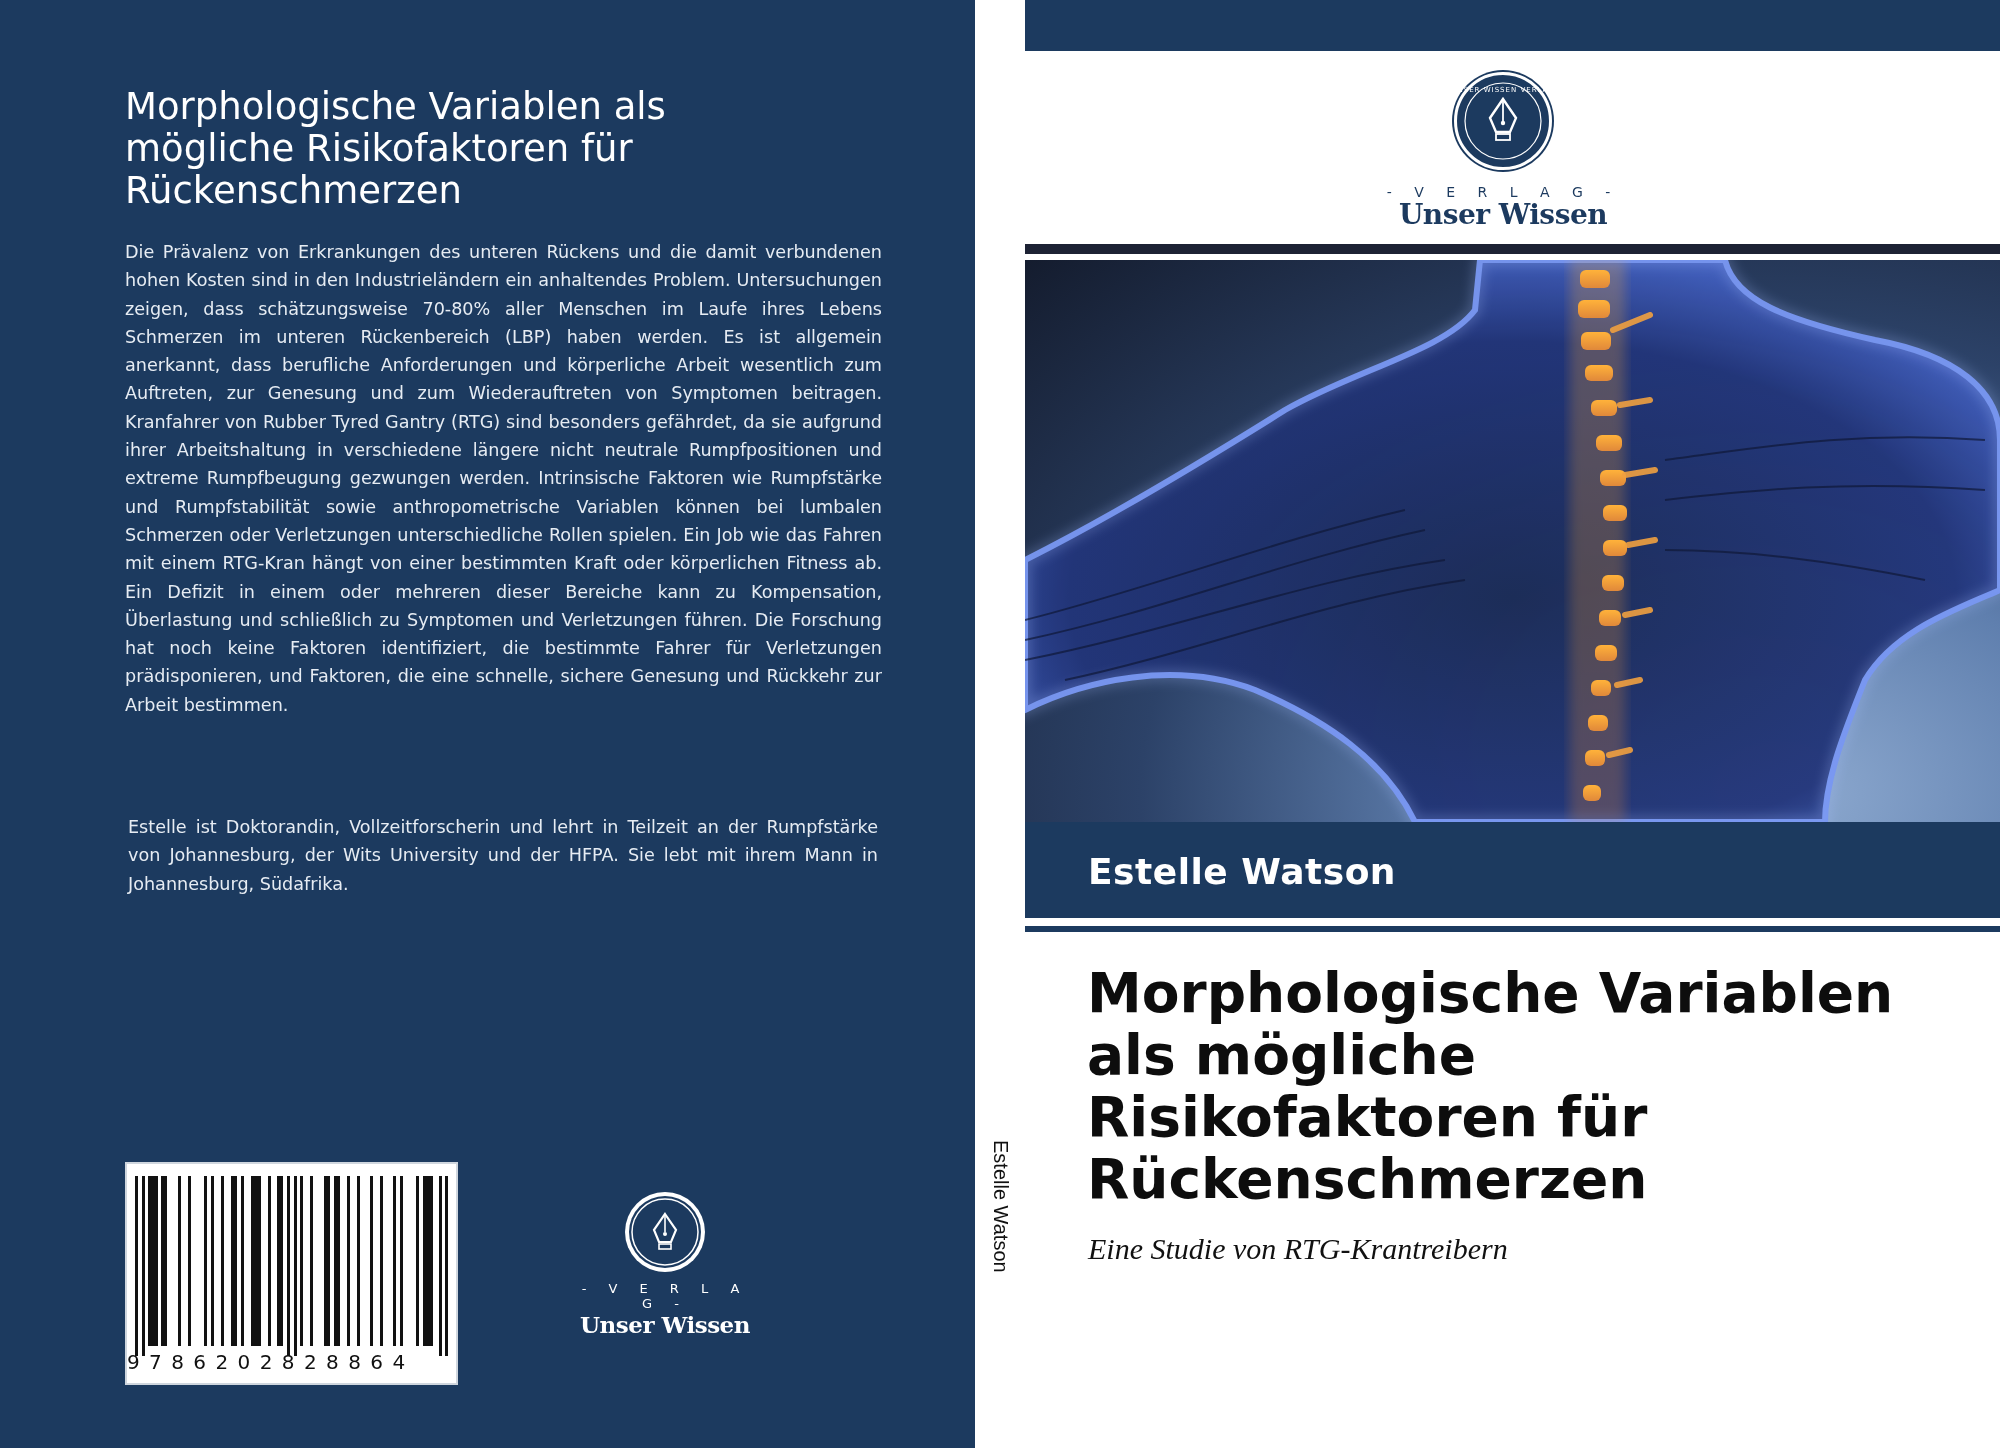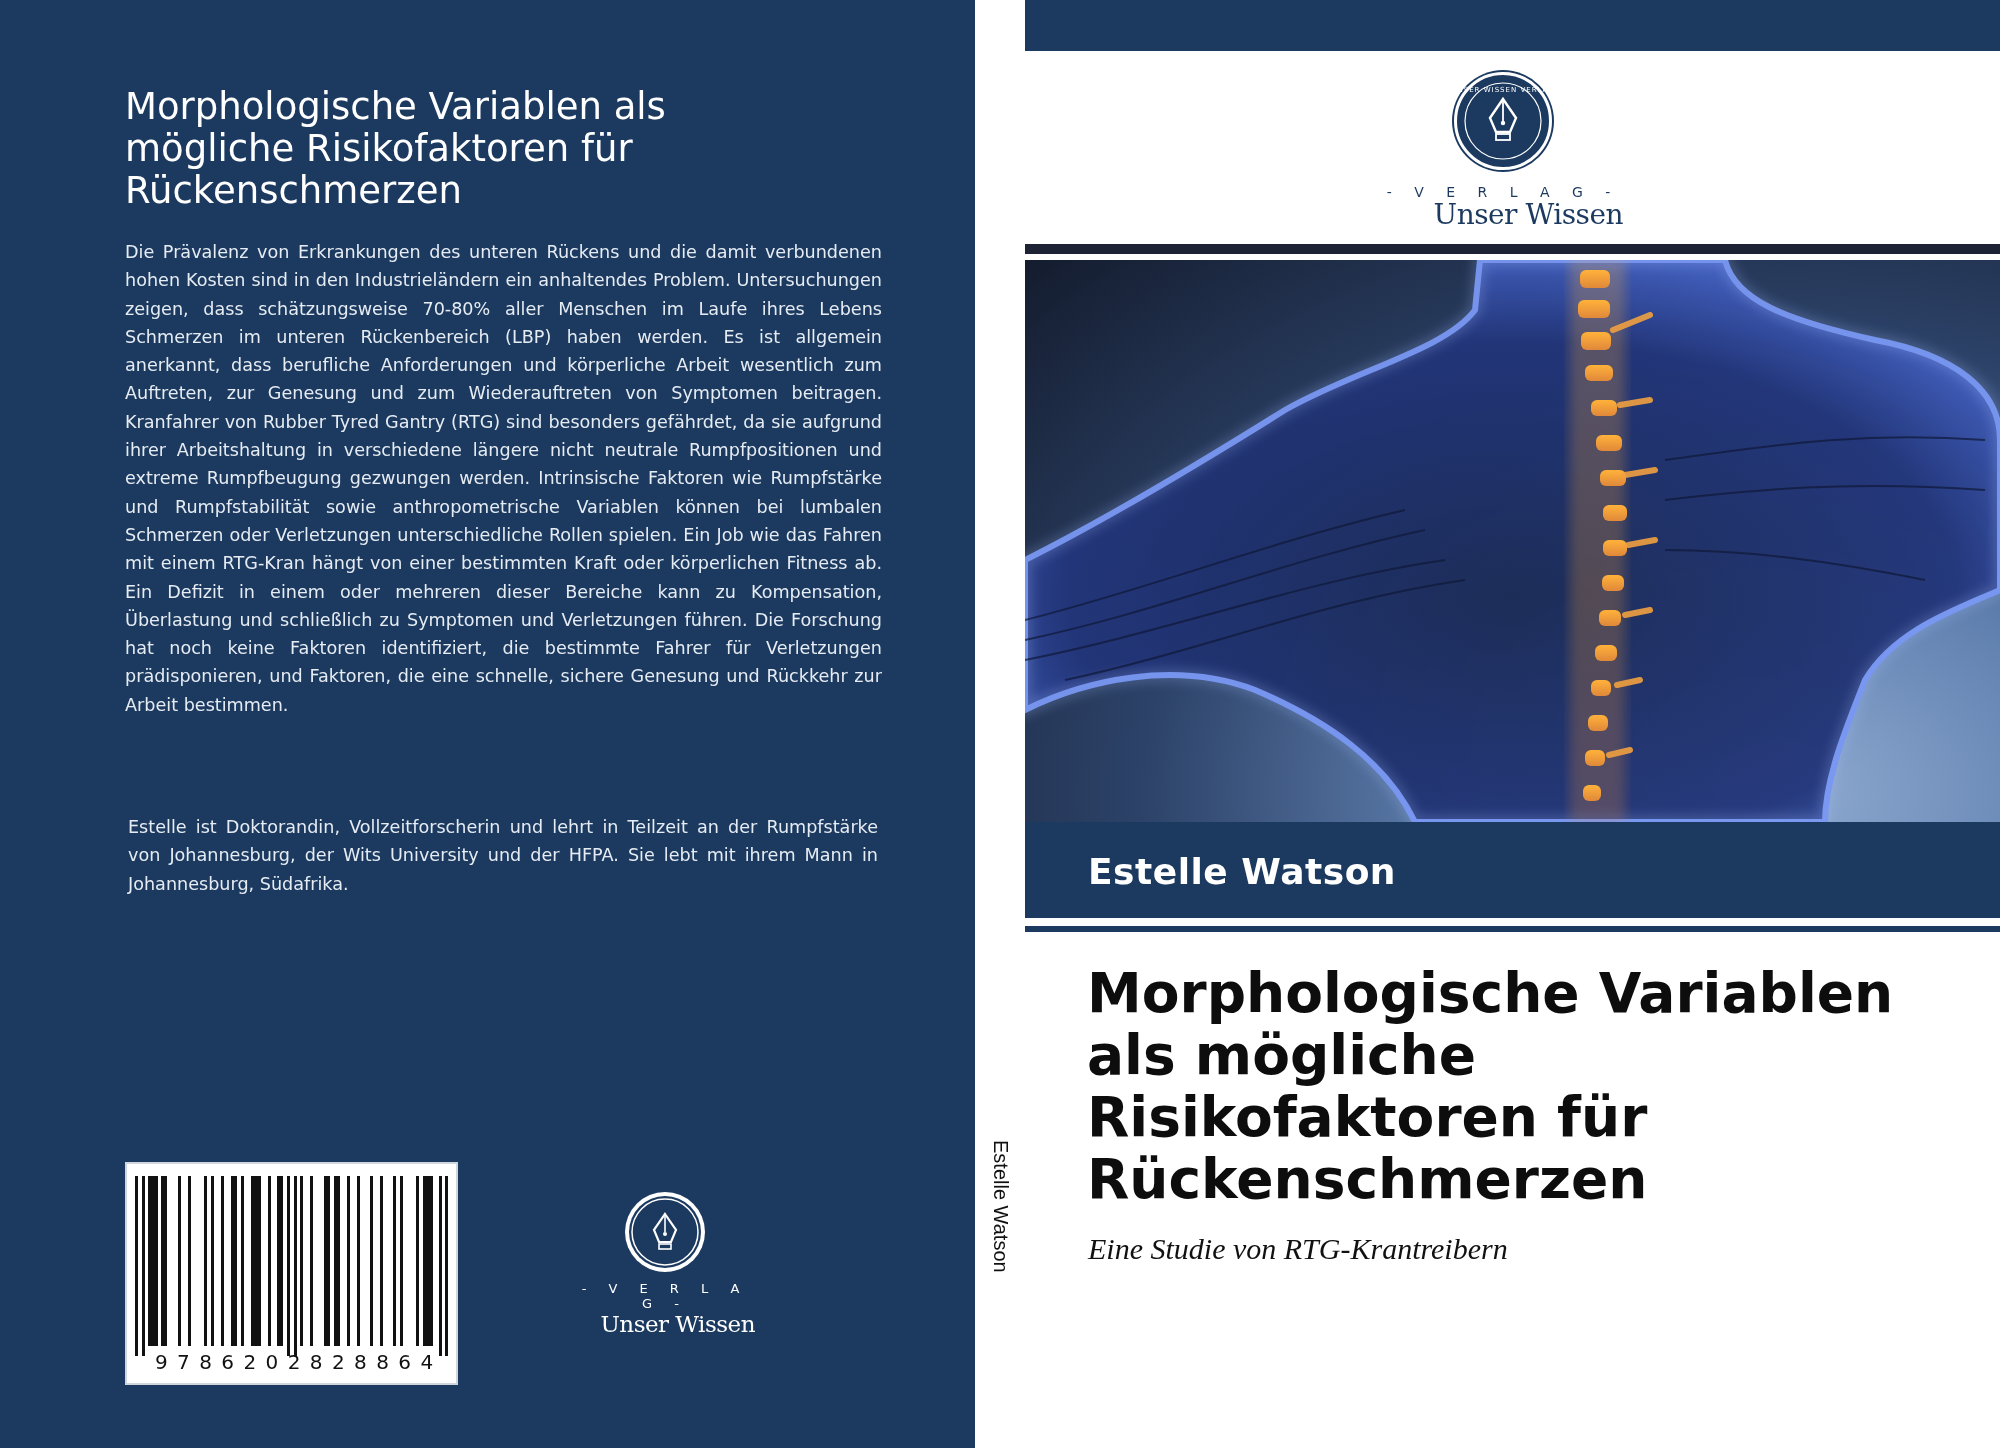--- a/index.html
+++ b/index.html
@@ -3,25 +3,25 @@
 <meta charset="utf-8">
 <style>
   html, body { margin:0; padding:0; }
   body { width:2000px; height:1448px; position:relative; overflow:hidden; background:#ffffff; font-family:"DejaVu Sans", sans-serif; }
   .back { position:absolute; left:0; top:0; width:975px; height:1448px; background:#1c3a5f; }
   .back-title { position:absolute; left:125px; top:86px; width:720px; color:#ffffff; font-weight:normal; font-size:37px; line-height:42px; margin:0; font-family:"DejaVu Sans", sans-serif; }
   .blurb { position:absolute; left:125px; top:238px; width:757px; color:#e6ecf3; font-size:17.6px; line-height:28.3px; text-align:justify; margin:0; font-family:"DejaVu Sans", sans-serif; }
   .bio { position:absolute; left:128px; top:813px; width:750px; color:#e6ecf3; font-size:17.6px; line-height:28.3px; text-align:justify; margin:0; }
   .barcode-box { position:absolute; left:125px; top:1162px; width:333px; height:223px; background:#ffffff; border:2px solid #cfd6de; box-sizing:border-box; }
   .barcode-bars { position:absolute; left:8px; top:12px; width:313px; height:180px; }
-  .barcode-num { position:absolute; left:0px; top:186px; width:333px; font-family:"DejaVu Sans", sans-serif; font-size:20px; letter-spacing:9.4px; color:#111;margin-left:28px; }
+  .barcode-num { position:absolute; left:0px; top:186px; width:333px; font-family:"DejaVu Sans", sans-serif; font-size:20px; letter-spacing:9.4px; color:#111; }
   .logo { position:absolute; text-align:center; }
   .logo .seal { margin:0 auto; border-radius:50%; position:relative; }
   .logo .verlag { letter-spacing:9px; font-family:"DejaVu Sans", sans-serif; }
-  .logo .brand { font-family:"DejaVu Serif", serif; font-weight:normal;text-align:right; }
+  .logo .brand { font-family:"DejaVu Serif", serif; font-weight:bold; }
   .back-logo { left:575px; top:1192px; width:180px; }
   .back-logo .seal { width:80px; height:80px; background:#ffffff; }
   .back-logo .verlag { color:#ffffff; font-size:13px; margin-top:9px; }
   .back-logo .brand { color:#ffffff; font-size:23px; margin-top:0px; letter-spacing:-0.5px; }
   .spine { position:absolute; left:975px; top:0; width:50px; height:1448px; background:#ffffff; }
   .spine-text { position:absolute; left:1012px; top:1140px; transform-origin:0 0; transform:rotate(90deg); font-size:20px; color:#111; white-space:nowrap; font-family:"Liberation Sans", sans-serif; }
   .front { position:absolute; left:1025px; top:0; width:975px; height:1448px; background:#ffffff; }
   .front-topbar { position:absolute; left:0; top:0; width:975px; height:51px; background:#1c3a5f; }
   .front-logo { left:358px; top:72px; width:240px; }
   .front-logo .seal { width:92px; height:92px; background:#1c3a5f; border:3px solid #ffffff; box-shadow:0 0 0 2px #1c3a5f; }

